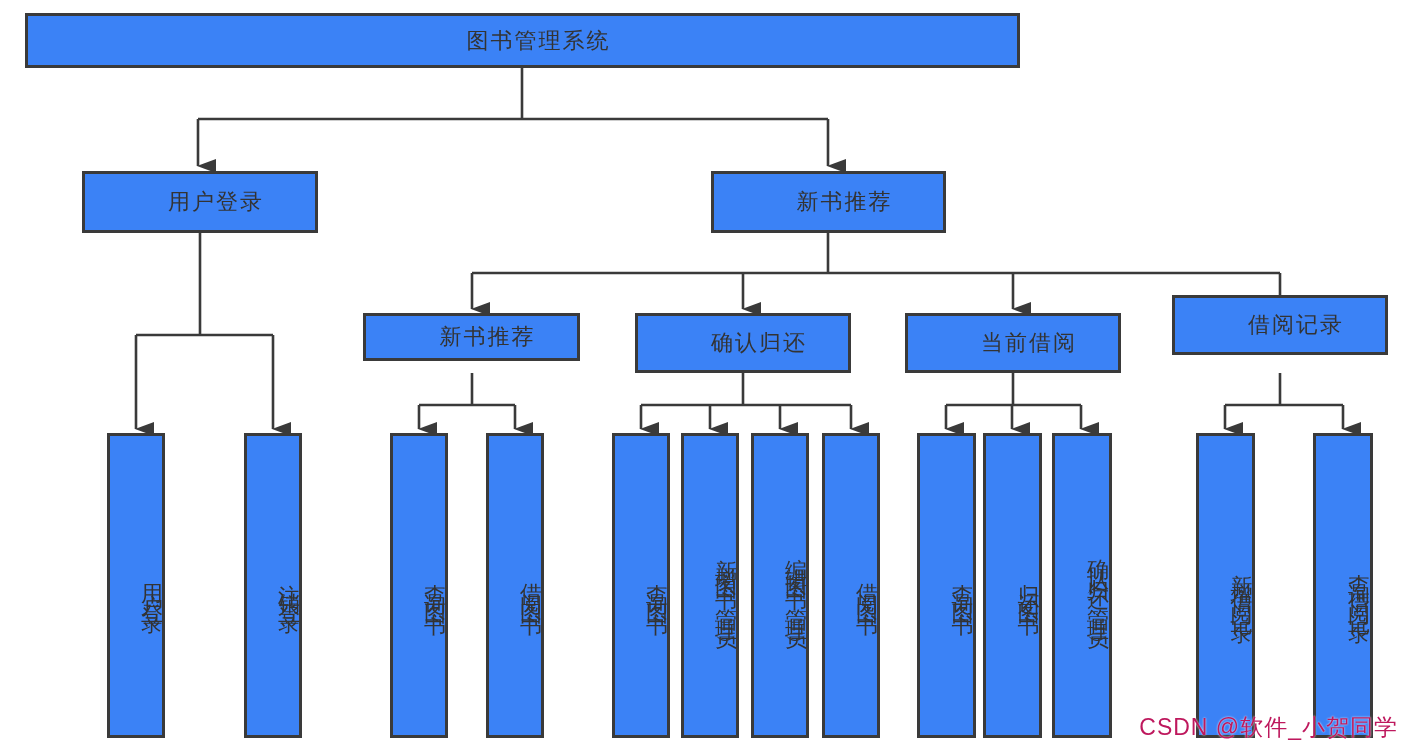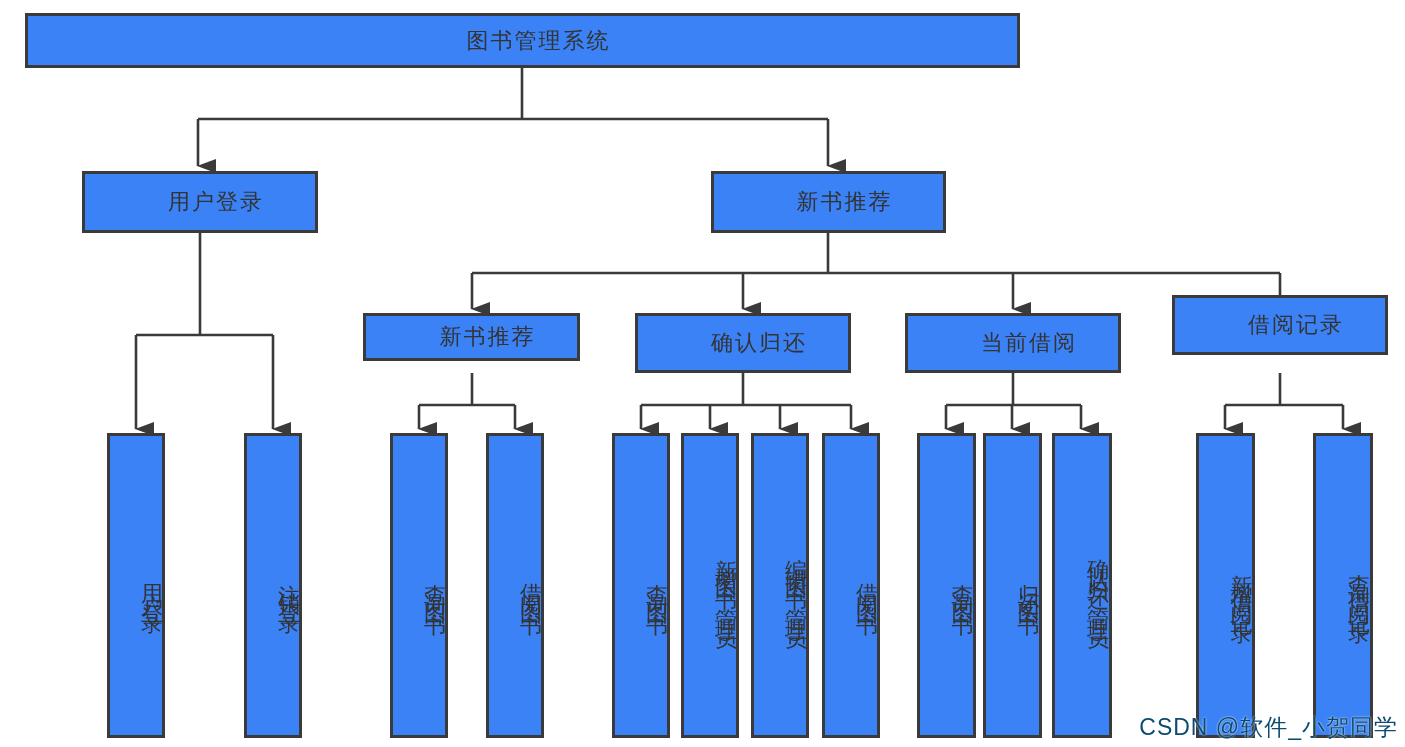--- a/index.html
+++ b/index.html
@@ -41,21 +41,21 @@
     letter-spacing: 10px;
     line-height: 1;
     color: #333333;
   }
   .watermark {
     position: absolute;
     right: 7px;
     top: 712px;
     font-size: 23px;
     letter-spacing: 1px;
-    color: #0c4a6e;
+    color: #be185d;
     text-shadow: 0 0 2px #ffffff;
     white-space: nowrap;
   }
 </style>
 </head>
 <body>
 
 <div class="canvas">
 
   <svg class="wires" viewBox="0 0 1405 747" xmlns="http://www.w3.org/2000/svg">

